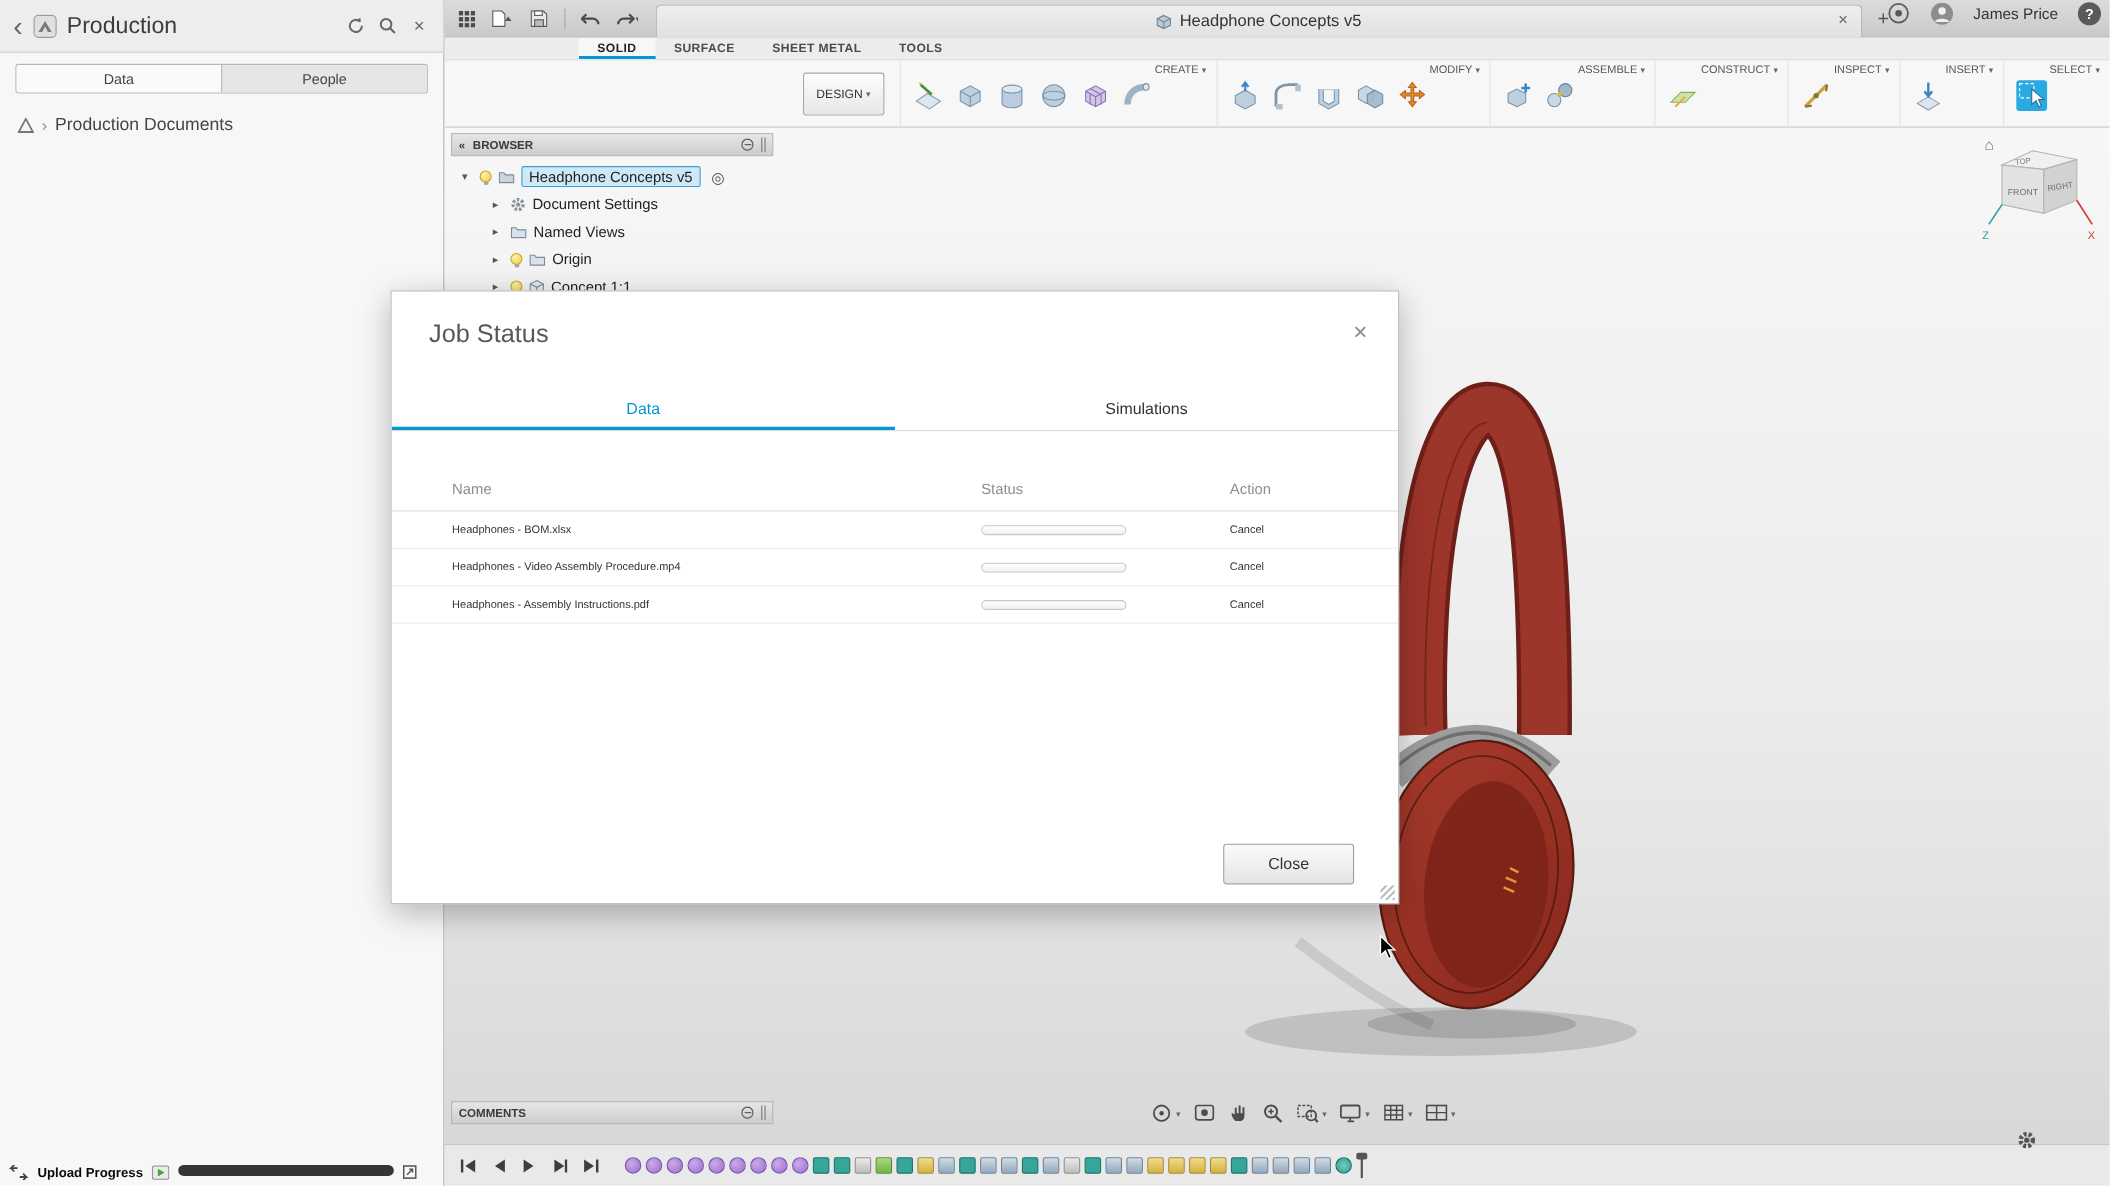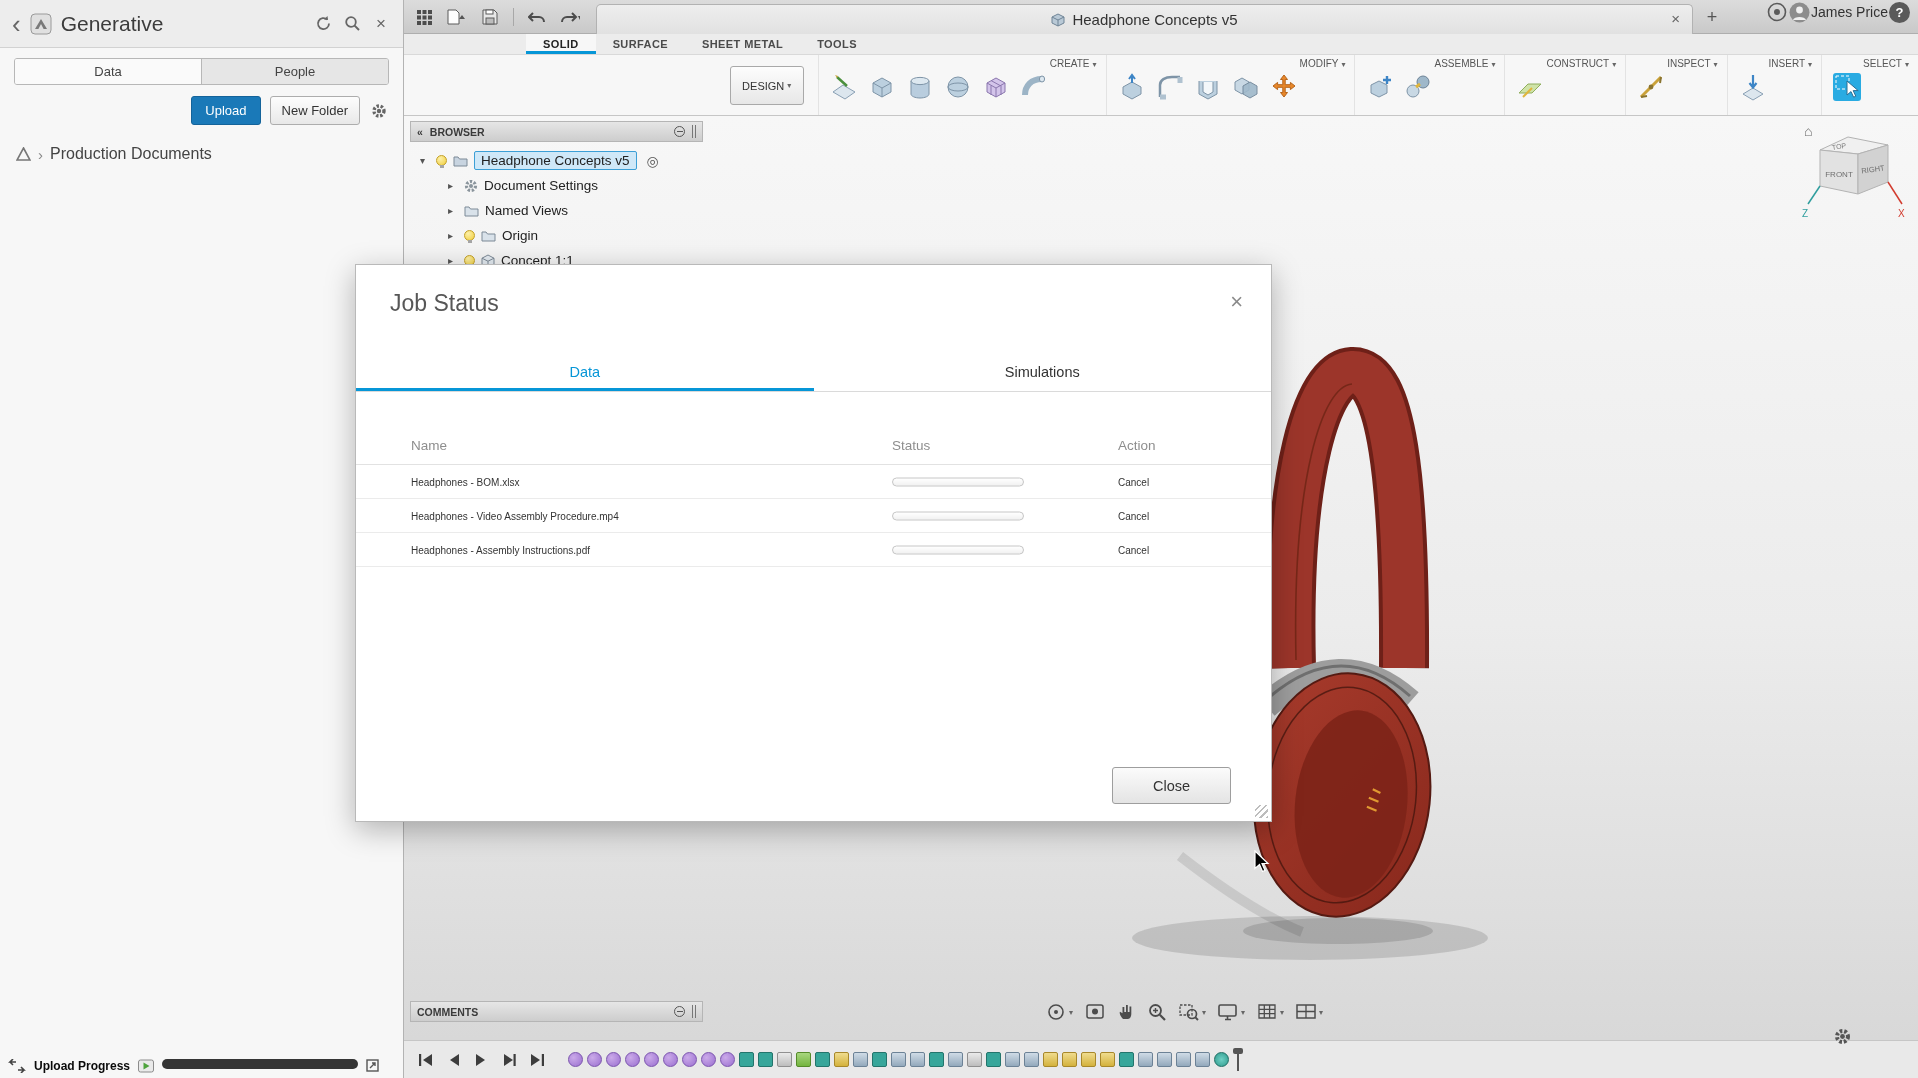--- a/index.html
+++ b/index.html
@@ -35,21 +35,21 @@
   .ab-sep { width: 1px; height: 18px; background: #a8a8a8; }
   .doc-tab {
     position: absolute; left: 192px; width: 1097px; top: 4px; height: 30px;
     background: linear-gradient(#eeeeee, #e1e1e1);
     border: 1px solid #b2b2b2; border-bottom: none; border-radius: 5px 5px 0 0;
     display: flex; align-items: center; justify-content: center; gap: 7px;
     font-size: 15px; color: #333;
   }
   .doc-close { position: absolute; right: 12px; top: 5px; font-size: 15px; color: #666; cursor: pointer; }
   .tab-plus { position: absolute; left: 1296px; top: 4px; width: 24px; height: 26px; display: flex; align-items: center; justify-content: center; font-size: 18px; color: #555; }
-  .ab-right { position: absolute; right: 8px; top: 0; height: 24px; display: flex; align-items: center; gap: 1px; }
+  .ab-right { position: absolute; right: 8px; top: 0; height: 24px; display: flex; align-items: center; gap: 18px; }
   .round-ic { width: 21px; height: 21px; border-radius: 50%; display: flex; align-items: center; justify-content: center; }
   .help-ic { background: #5a5a5a; color: #fff; font-size: 13px; font-weight: bold; }
   .user-name { font-size: 14px; color: #333; }
 
   .ribbon-tabs {
     height: 21px; background: #ececec; border-bottom: 1px solid #d9d9d9;
     display: flex; align-items: stretch; padding-left: 122px;
   }
   .rtab {
     padding: 0 17px; font-size: 11px; font-weight: bold; letter-spacing: .4px;
@@ -664,51 +664,41 @@
       </svg>
   </span>
 
   <div class="data-panel">
     <div class="dp-header">
       <span class="back-ch">‹</span>
       <svg width="22" height="22">
           <rect x="1" y="1" width="20" height="20" rx="4" fill="#e0e0e0" stroke="#9a9a9a"></rect>
           <path d="M5 16L11 6l6 10h-3.4L11 11l-2.6 5z" fill="#7a7a7a"></path>
         </svg>
-      <span class="dp-title">Generative</span>
+      <span class="dp-title">Production</span>
       <span class="hd-ic">
           <svg width="17" height="17">
             <path d="M14 8.5a5.5 5.5 0 1 1 -1.8-4" fill="none" stroke="#666" stroke-width="1.8"></path>
             <path d="M12.5 1l0.5 4-4-0.6z" fill="#666"></path>
           </svg>
         </span>
       <span class="hd-ic">
           <svg width="17" height="17">
             <circle cx="7" cy="7" r="4.8" fill="none" stroke="#666" stroke-width="1.8"></circle>
             <path d="M10.6 10.6L15 15" stroke="#666" stroke-width="2"></path>
           </svg>
         </span>
       <span class="hd-ic" style="font-size:17px;">×</span>
     </div>
 
     <div class="dp-tabs">
       <span class="dp-tab active">Data</span>
       <span class="dp-tab">People</span>
     </div>
 
-    <div class="dp-actions">
-      <span class="btn-upload">Upload</span>
-      <span class="btn-plain">New Folder</span>
-      <span class="hd-ic">
-          <svg width="16" height="16">
-            <circle cx="8" cy="8" r="5" fill="none" stroke="#666" stroke-width="3.4" stroke-dasharray="2.4 1.7"></circle>
-            <circle cx="8" cy="8" r="2.2" fill="#666"></circle>
-          </svg>
-        </span>
-    </div>
 
     <div class="dp-breadcrumb">
       <svg width="15" height="14">
           <path d="M7.5 1L14 13H1z" fill="none" stroke="#777" stroke-width="1.6"></path>
         </svg>
       <span class="bc-sep">›</span>
       <span>Production Documents</span>
     </div>
 
     <div class="upload-status">

